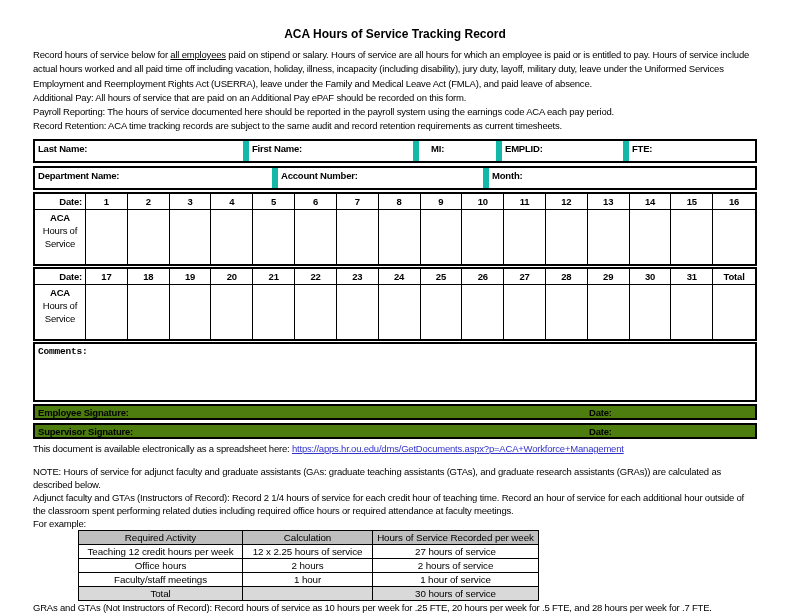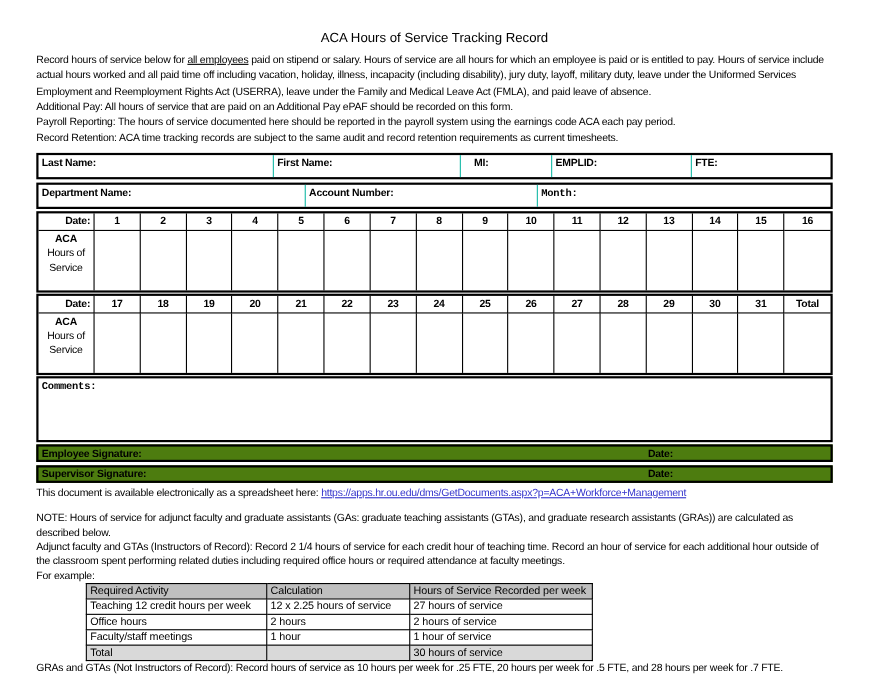--- a/index.html
+++ b/index.html
@@ -4,31 +4,31 @@
 <style>
   * { margin:0; padding:0; box-sizing:border-box; }
   html,body { background:#ffffff; }
   body {
     width:790px; height:615px; overflow:hidden;
     font-family:"Liberation Sans", sans-serif; color:#000;
   }
   .page { width:790px; height:615px; background:#fff; position:relative; }
   .content { padding:27px 33px 0 33px; }
 
-  .title { font-size:12px; font-weight:normal; text-align:center; margin-bottom:7px; }
+  .title { font-size:12px; font-weight:bold; text-align:center; margin-bottom:7px; }
 
   .body-text { font-size:9.5px; line-height:14.3px; letter-spacing:-0.2px; }
   .u { text-decoration:underline; }
   b { font-weight:normal; }
 
   
   .form { margin-top:5px; }
   .row-box { border:2px solid #000; display:flex; background:#fff; }
   .fieldcell { font-size:9.5px; font-weight:bold; padding:2px 3px; letter-spacing:-0.2px; }
-  .sep { border-right:1px solid #14b8a6; }
+  .sep { border-right:6px solid #14b8a6; }
   .name-row { height:24px; margin-bottom:3px; }
   .dept-row { height:24px; margin-bottom:2px; }
 
   .grid-box { border:2px solid #000; background:#fff; }
   .grid-box.g1 { margin-bottom:1px; }
   .grid-box.g2 { margin-bottom:1px; }
   .g-row { display:grid; grid-template-columns:51px repeat(16, 1fr); }
   .g-cell { border-right:1px solid #000; }
   .g-cell:last-child { border-right:none; }
   .g-head .g-cell {
@@ -50,21 +50,21 @@
   .sig-date { position:absolute; left:554px; top:1px; font-size:9.5px; font-weight:bold; letter-spacing:-0.2px; }
 
   .avail { margin-top:4px; font-size:9.5px; line-height:12px; letter-spacing:-0.2px; }
   .avail a { color:#3333cc; text-decoration:underline; }
 
   
   .bottom { margin-top:10px; font-size:9.5px; line-height:13px; letter-spacing:-0.2px; }
 
   table.example { border-collapse:collapse; margin-left:45px; width:460px;
     font-size:9.8px; letter-spacing:-0.1px; table-layout:fixed; }
-  table.example td { border:1px solid #000; padding:0 3px; height:13px; vertical-align:middle; }
+  table.example td { border:1px solid #000; padding:0 3px; height:13px; vertical-align:middle;text-align:center; }
   table.example col.c1 { width:164px; }
   table.example col.c2 { width:130px; }
   table.example col.c3 { width:166px; }
   tr.hdr td { background:#bfbfbf; }
   tr.total td { background:#d9d9d9; }
 </style>
 </head>
 <body>
 
 <div class="page">
@@ -84,21 +84,21 @@
         <div class="fieldcell sep" style="width:214px;">Last Name:</div>
         <div class="fieldcell sep" style="width:170px;">First Name:</div>
         <div class="fieldcell sep" style="width:83px;padding-left:12px;">MI:</div>
         <div class="fieldcell sep" style="width:127px;">EMPLID:</div>
         <div class="fieldcell" style="flex:1;">FTE:</div>
       </div>
 
       <div class="row-box dept-row">
         <div class="fieldcell sep" style="width:243px;">Department Name:</div>
         <div class="fieldcell sep" style="width:211px;">Account Number:</div>
-        <div class="fieldcell" style="flex:1;font-family:Liberation Mono, monospace;">Month:</div>
+        <div class="fieldcell" style="flex:1;">Month:</div>
       </div>
 
       <div class="grid-box g1">
         <div class="g-row g-head">
           <div class="g-cell g-first">Date:</div>
           <div class="g-cell">1</div>
           <div class="g-cell">2</div>
           <div class="g-cell">3</div>
           <div class="g-cell">4</div>
           <div class="g-cell">5</div>

